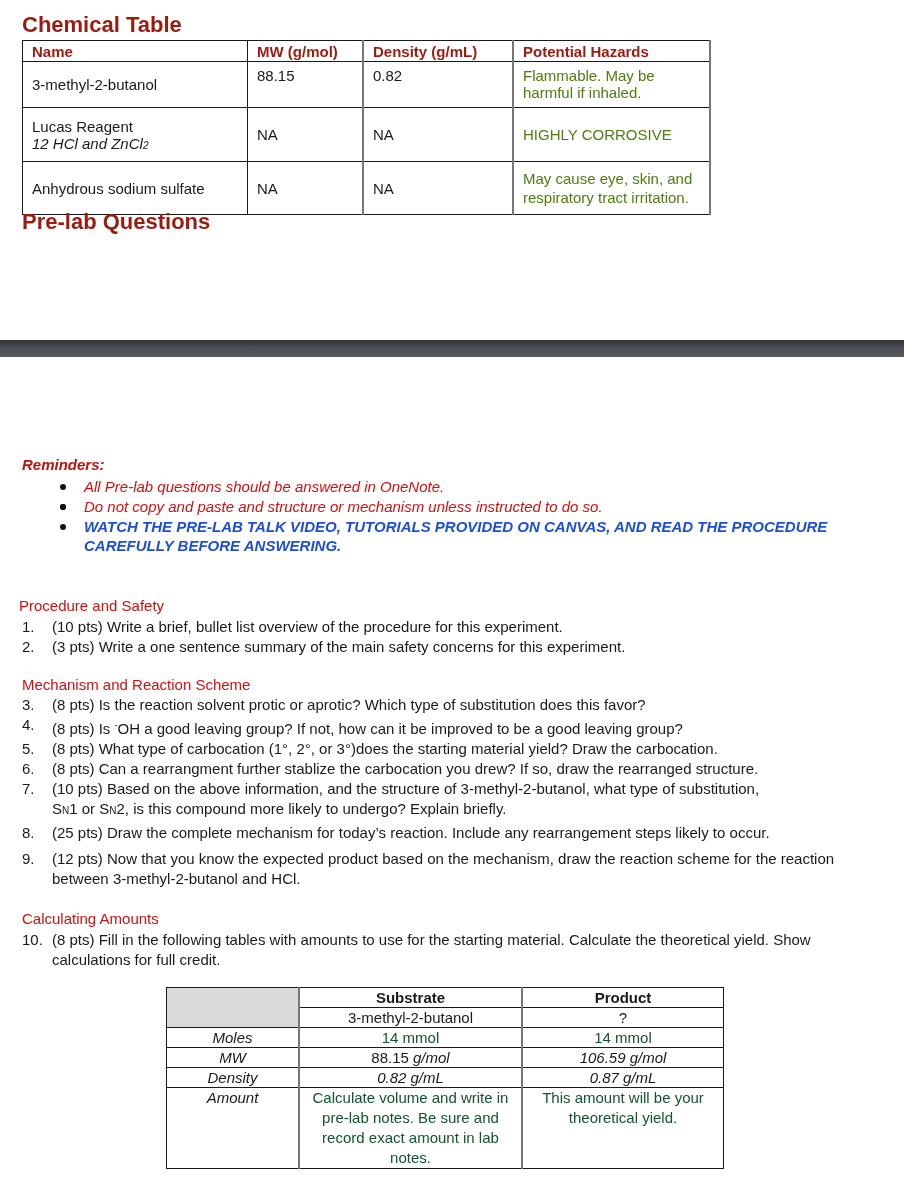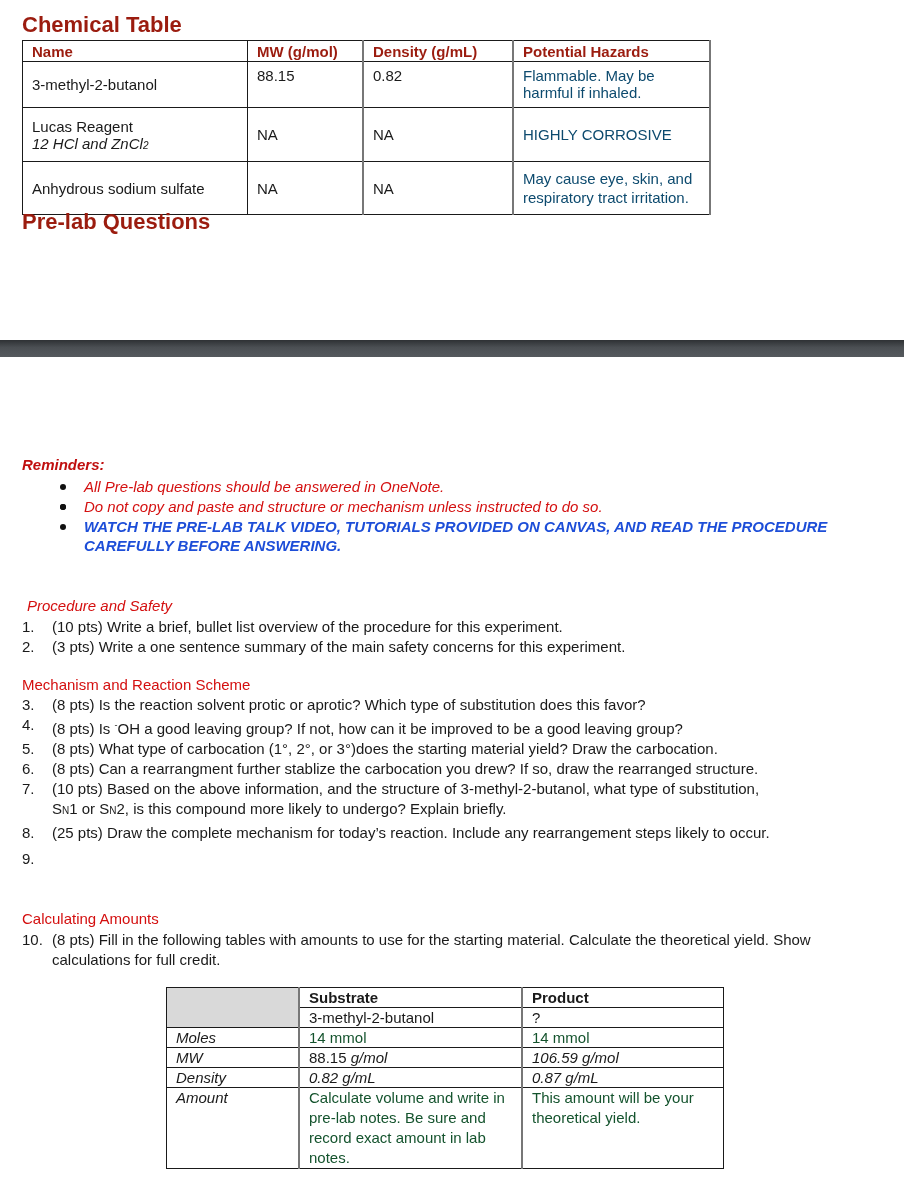--- a/index.html
+++ b/index.html
@@ -19,21 +19,21 @@
     .chem-table td, .chem-table th {
       border: 1px solid #1a1a1a; padding: 0 9px; text-align: left; vertical-align: middle;
     }
     .chem-table th {
       color: #9b1c0f; font-weight: bold; height: 20px; font-size: 15px;
     }
     .chem-table td.c1 { border-right: 2px solid #777; }
     .chem-table td.c2 { border-right: 2px solid #777; }
     .chem-table td.c3 { border-right: 2px solid #777; }
     .chem-table th.c1, .chem-table th.c2, .chem-table th.c3 { border-right: 2px solid #777; }
-    .hazard { color: #0c4a6e; }
+    .hazard { color: #4d7c0f; }
     .row1 td { height: 40px; vertical-align: top; padding-top: 5px; }
     .row1 td.c0 { vertical-align: middle; padding-top: 0; }
     .row2 td { height: 53px; }
     .row3 td { height: 52px; }
     .sub-italic { font-style: italic; display: block; }
     .subscript { font-size: 10px; }
 
     
     .band {
       position: absolute; left: 0; top: 340px; width: 904px; height: 17px;
@@ -54,21 +54,21 @@
     .sec-title { color: #d40f0f; font-size: 15px; }
     .q-list { font-size: 15px; line-height: 20px; color: #1a1a1a; }
     .q-item { position: relative; padding-left: 30px; }
     .q-item .num { position: absolute; left: 0; top: 0; }
 
     
     .calc-table {
       position: absolute; left: 166px; top: 987px; width: 558px;
       border-collapse: collapse; font-size: 15px;
     }
-    .calc-table td { border: 1px solid #1a1a1a; padding: 0 9px; vertical-align: top; line-height: 19px; }
+    .calc-table td { border: 1px solid #1a1a1a; padding: 0 9px; vertical-align: top; line-height: 19px; text-align: center; }
     .calc-table td.lab { width: 113px; font-style: italic; border-right: 2px solid #777; margin-top: 20px; }
     .calc-table td.mid { width: 203px; border-right: 2px solid #777; }
     .calc-table .gray { background: #d9d9d9; }
     .calc-table .hdr { font-weight: bold; }
     .red-it { color: #14532d; }
     .it { font-style: italic; }
   </style>
 </head>
 <body>
 
@@ -111,38 +111,38 @@
 <div class="band"></div>
 
 <div class="abs reminders-title">Reminders:</div>
 <div class="abs rem-list">
   <div class="rem-item"><span class="bullet"></span><span>All Pre-lab questions should be answered in OneNote.</span></div>
   <div class="rem-item"><span class="bullet"></span></div>
   <div class="rem-item"><span class="bullet"></span><span>Do not copy and paste and structure or mechanism unless instructed to do so.</span></div>
   <div class="rem-item bold" style="width:760px;"><span class="bullet"></span><span>WATCH THE PRE-LAB TALK VIDEO, TUTORIALS PROVIDED ON CANVAS, AND READ THE PROCEDURE CAREFULLY BEFORE ANSWERING.</span></div>
 </div>
 
-<div class="abs sec-title" style="left:27px; top:597px;font-style:italic;">Procedure and Safety</div>
+<div class="abs sec-title" style="left:19px; top:597px;">Procedure and Safety</div>
 <div class="abs q-list" style="left:22px; top:617px; width:860px;">
   <div class="q-item"><span class="num">1.</span><span>(10 pts) Write a brief, bullet list overview of the procedure for this experiment.</span></div>
   <div class="q-item"><span class="num">2.</span><span>(3 pts) Write a one sentence summary of the main safety concerns for this experiment.</span></div>
 </div>
 
 <div class="abs sec-title" style="left:22px; top:676px;">Mechanism and Reaction Scheme</div>
 <div class="abs q-list" style="left:22px; top:695px; width:850px;">
   <div class="q-item"><span class="num">3.</span><span>(8 pts) Is the reaction solvent protic or aprotic? Which type of substitution does this favor?</span></div>
   <div class="q-item"><span class="num">4.</span><span>(8 pts) Is </span><sup style="font-size:9px;">-</sup><span>OH a good leaving group? If not, how can it be improved to be a good leaving group?</span></div>
   <div class="q-item"><span class="num">5.</span><span>(8 pts) What type of carbocation (1°, 2°, or 3°)does the starting material yield? Draw the carbocation.</span></div>
   <div class="q-item"><span class="num">6.</span><span>(8 pts) Can a rearrangment further stablize the carbocation you drew? If so, draw the rearranged structure.</span></div>
   <div class="q-item"><span class="num">7.</span><span>(10 pts) Based on the above information, and the structure of 3-methyl-2-butanol, what type of substitution,</span><br><span>S</span><span style="font-size:10px;">N</span><span>1 or S</span><span style="font-size:10px;">N</span><span>2, is this compound more likely to undergo?  Explain briefly.</span></div>
   <div class="q-item" style="line-height:21px; margin-top:1px;">
       <span class="num">8.</span>
       <span style="display:block; width:770px;">(25 pts) Draw the complete mechanism for today’s reaction. Include any rearrangement steps likely to occur.</span>
     </div>
-  <div class="q-item" style="margin-top:6px; width:790px;"><span class="num">9.</span></div>
+  <div class="q-item" style="margin-top:6px; width:790px;"><span class="num">9.</span><span>(12 pts) Now that you know the expected product based on the mechanism, draw the reaction scheme for the reaction between 3-methyl-2-butanol and HCl.</span></div>
 </div>
 
 <div class="abs sec-title" style="left:22px; top:910px;">Calculating Amounts</div>
 <div class="abs q-list" style="left:22px; top:930px; width:860px;">
   <div class="q-item"><span class="num">10.</span><span>(8 pts) Fill in the following tables with amounts to use for the starting material. Calculate the theoretical yield. Show calculations for full credit.</span></div>
 </div>
 
 <table class="calc-table">
   <tbody>
       <tr>

